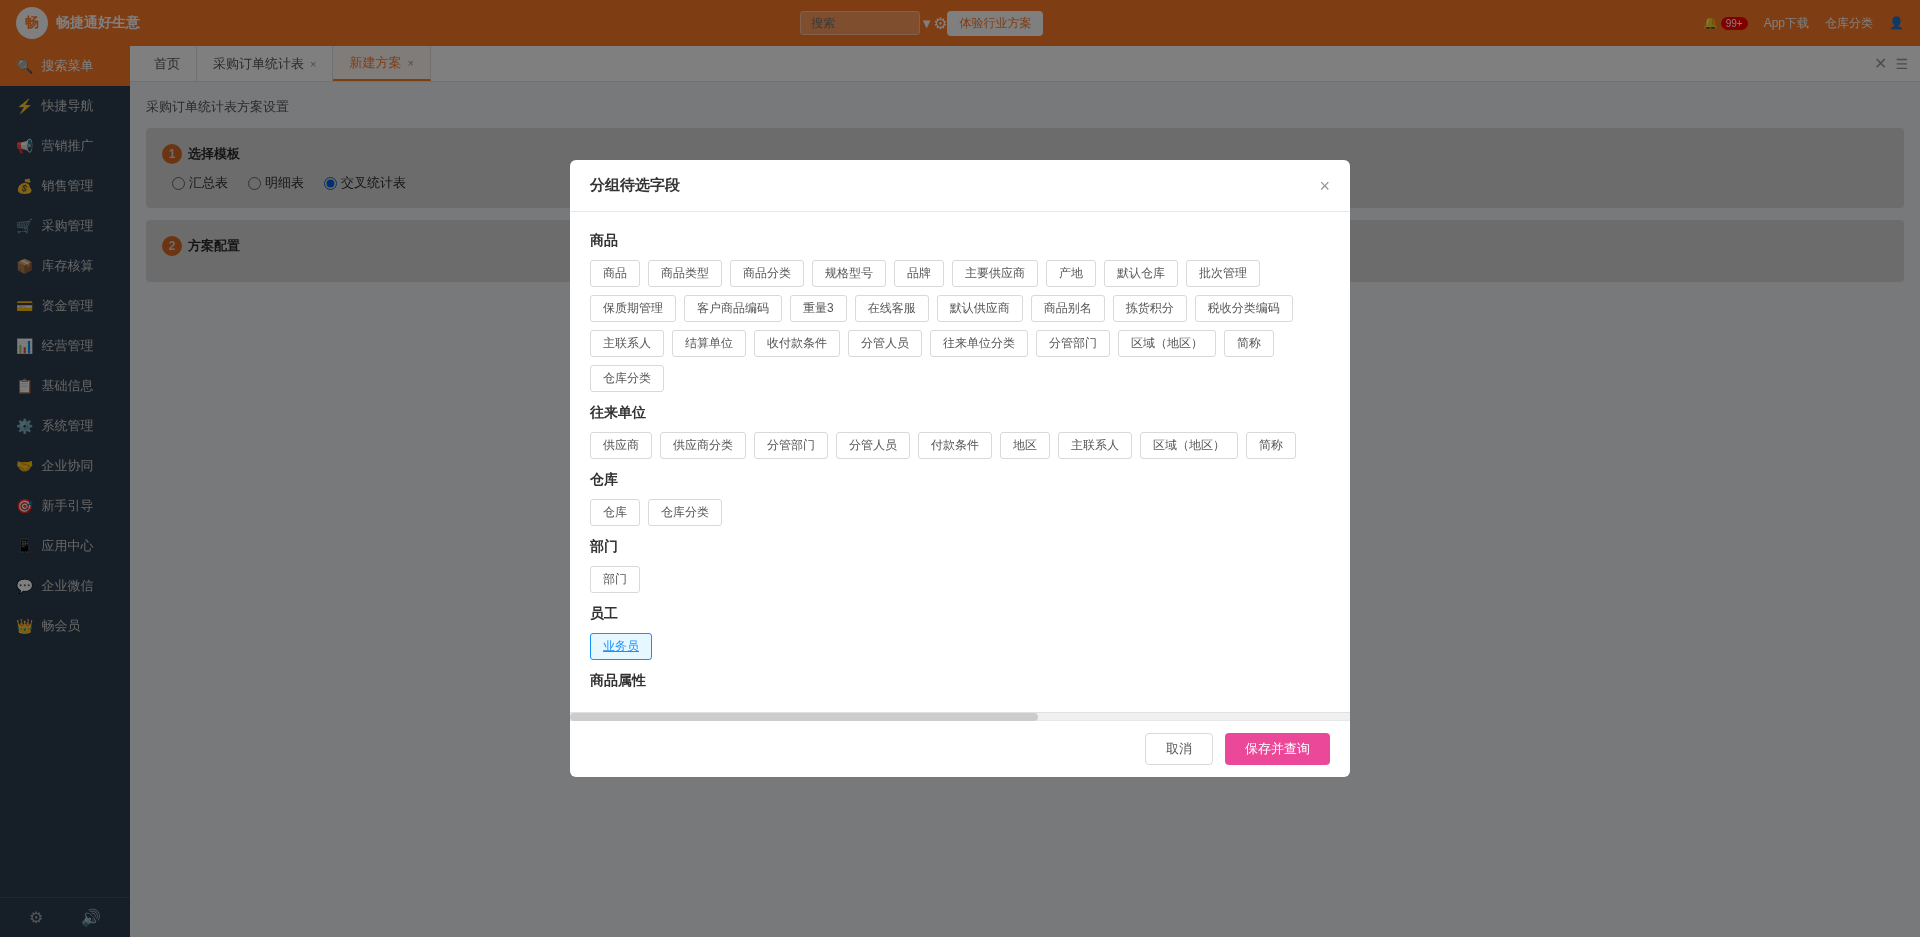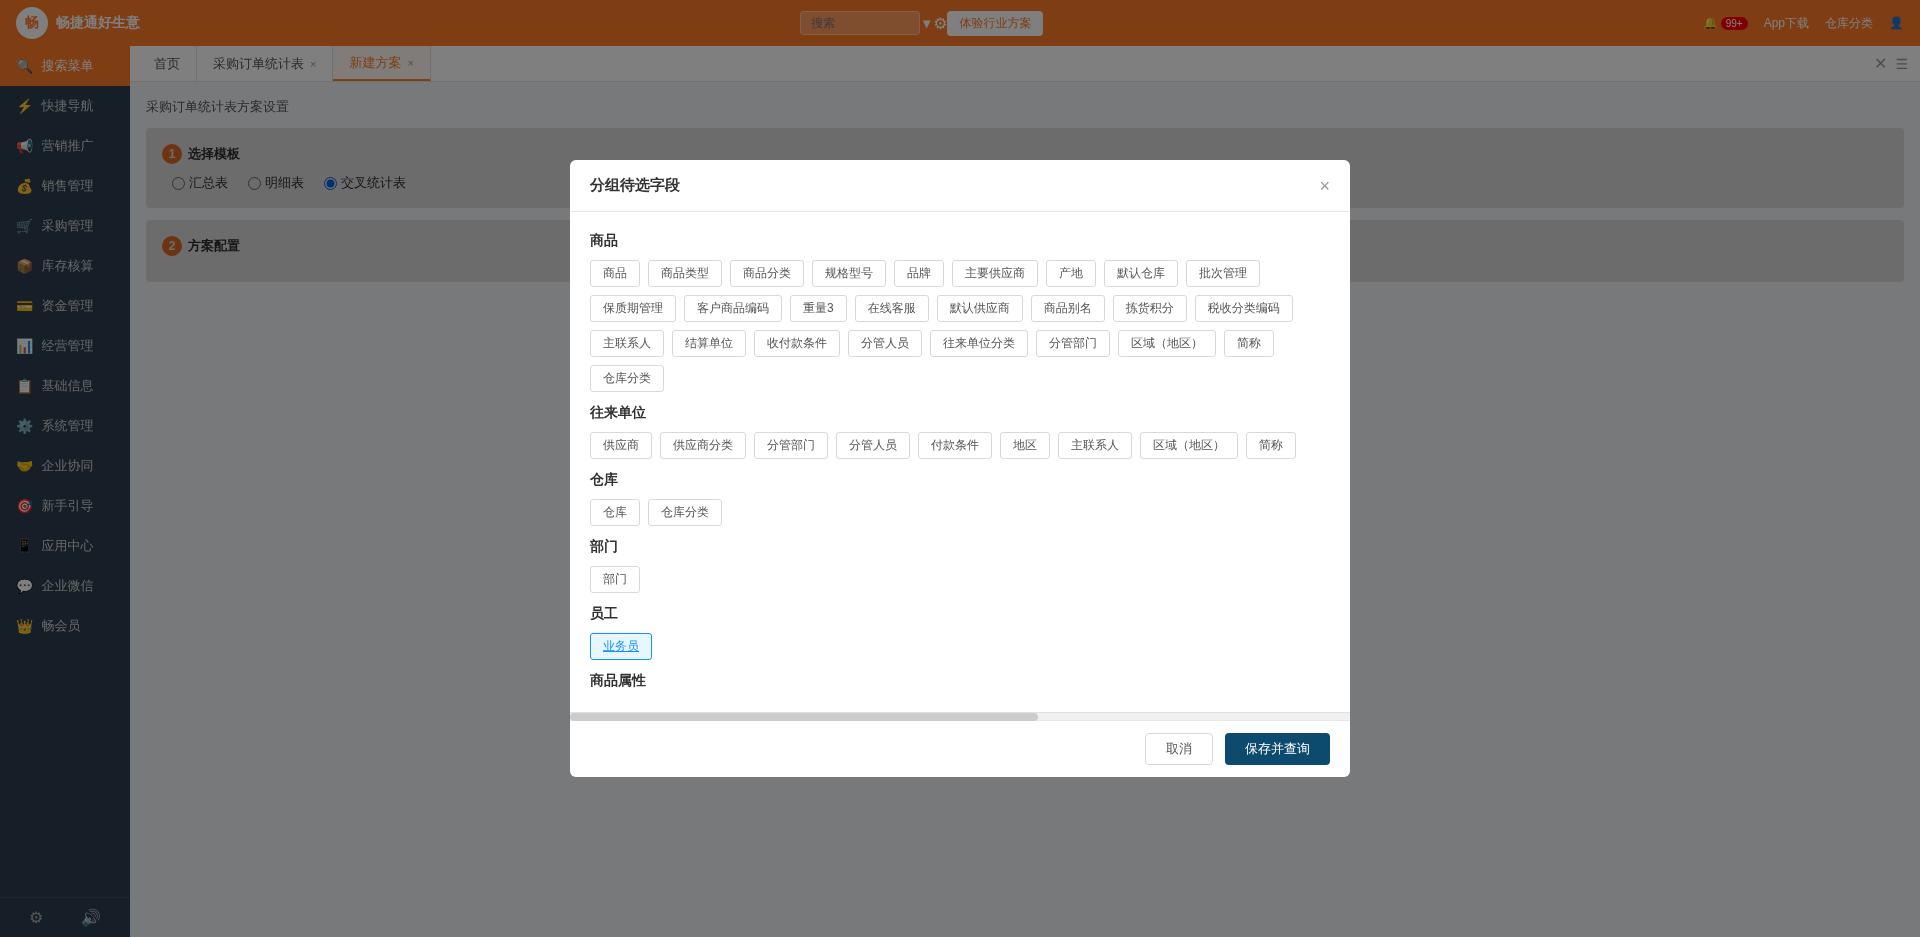--- a/index.html
+++ b/index.html
@@ -275,21 +275,21 @@
       border-radius: 4px;
       background: #fff;
       cursor: pointer;
       font-size: 13px;
       color: #555;
     }
     .btn-confirm {
       padding: 6px 20px;
       border: none;
       border-radius: 4px;
-      background: #0c4a6e;
+      background: #ec4899;
       color: #fff;
       cursor: pointer;
       font-size: 13px;
     }
 
     
     .modal-body::-webkit-scrollbar { width: 6px; }
     .modal-body::-webkit-scrollbar-thumb { background: #ccc; border-radius: 3px; }
     .modal-body::-webkit-scrollbar-track { background: #f5f5f5; }
 

